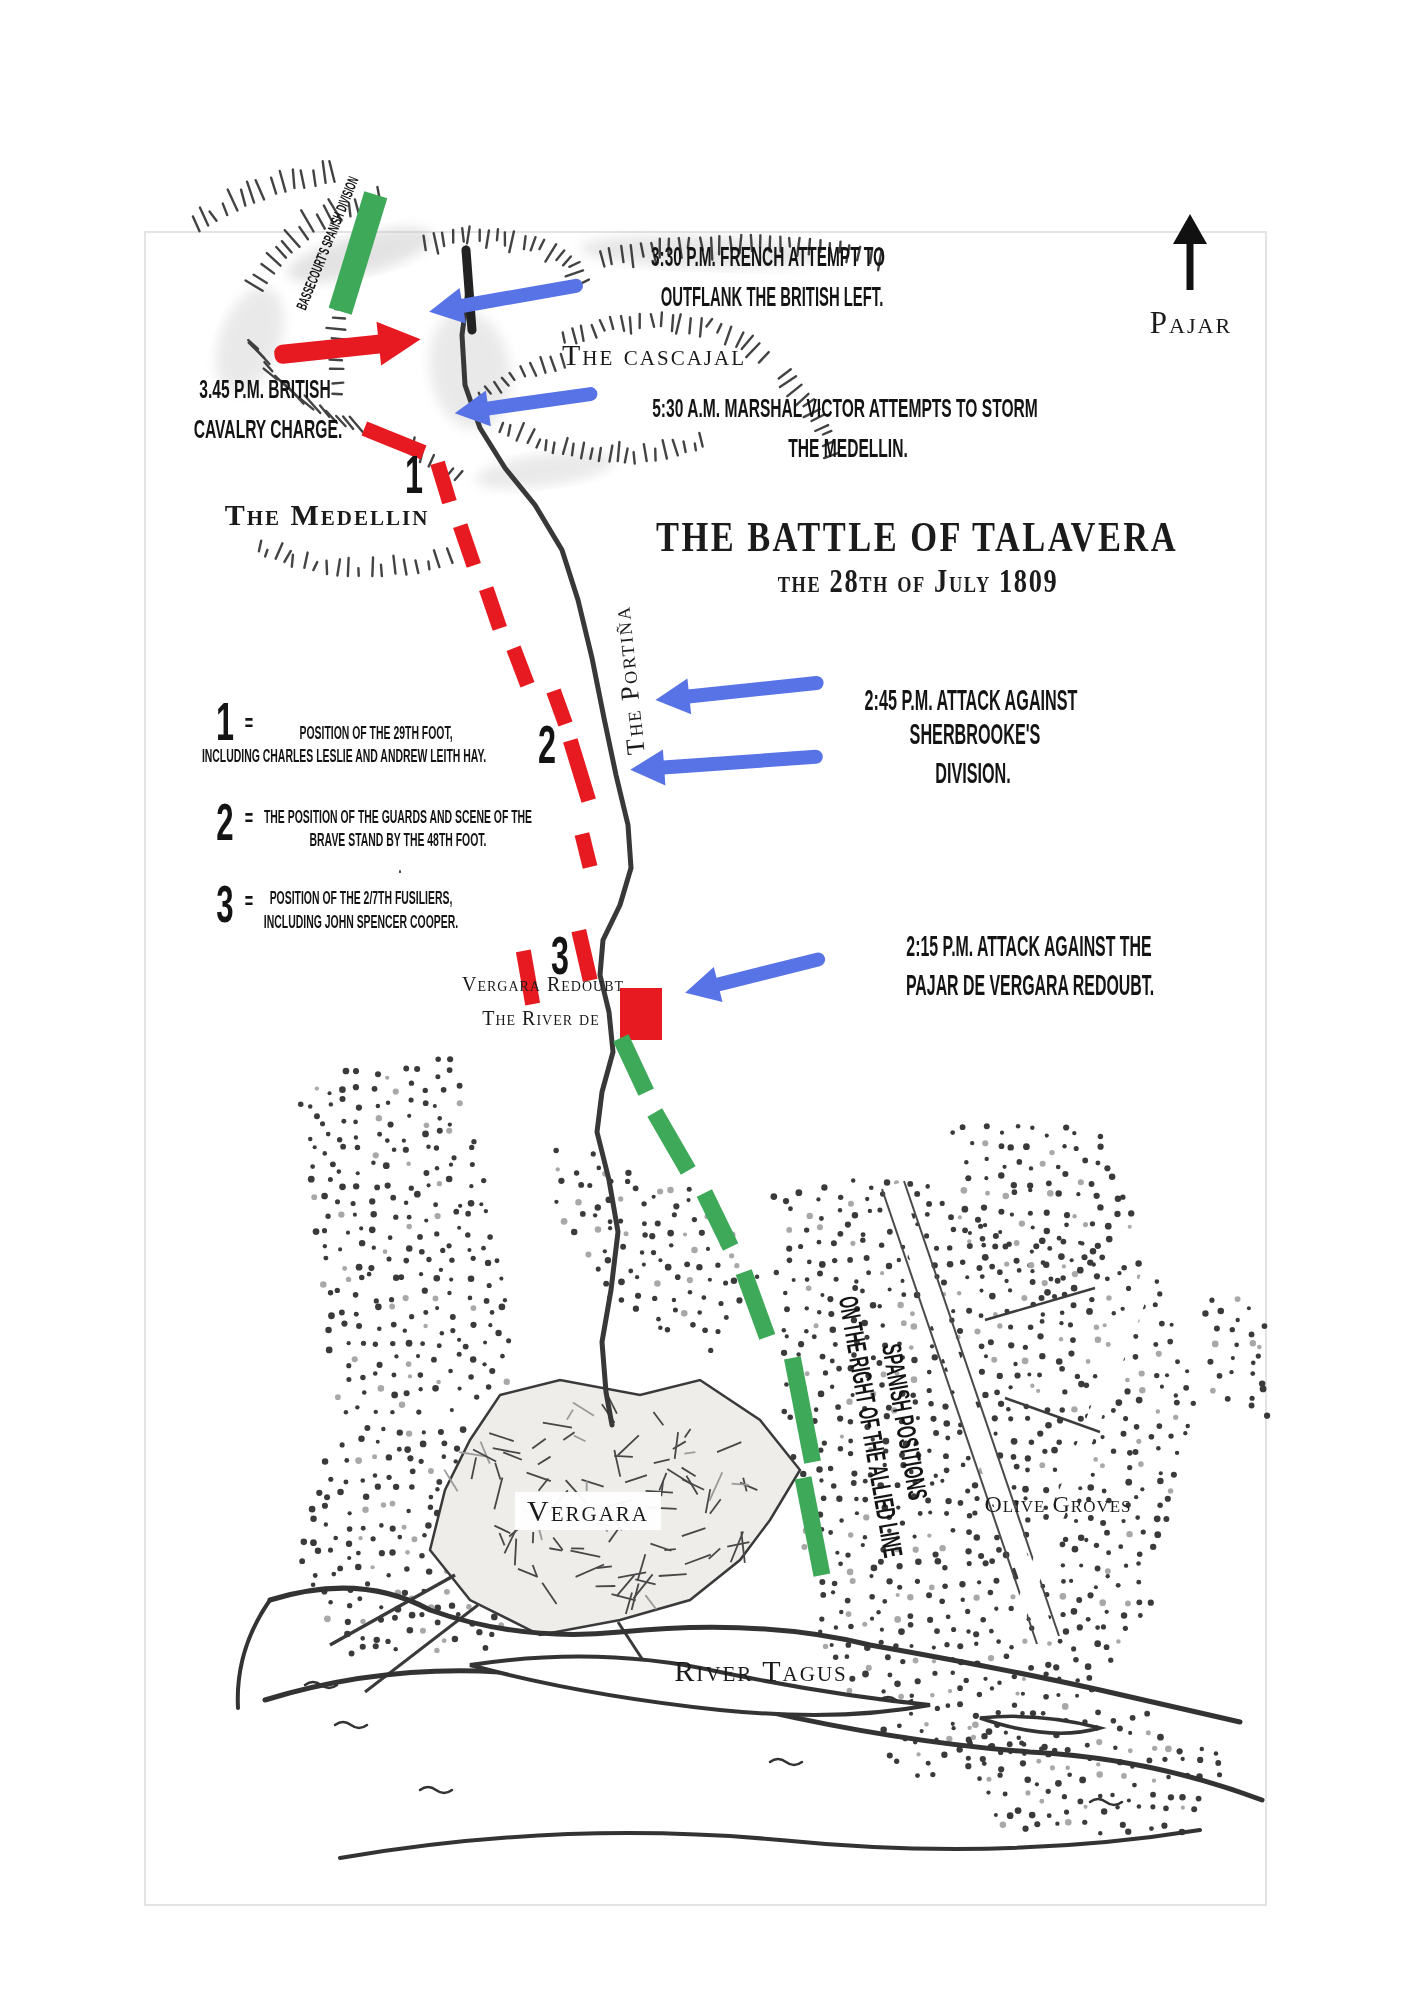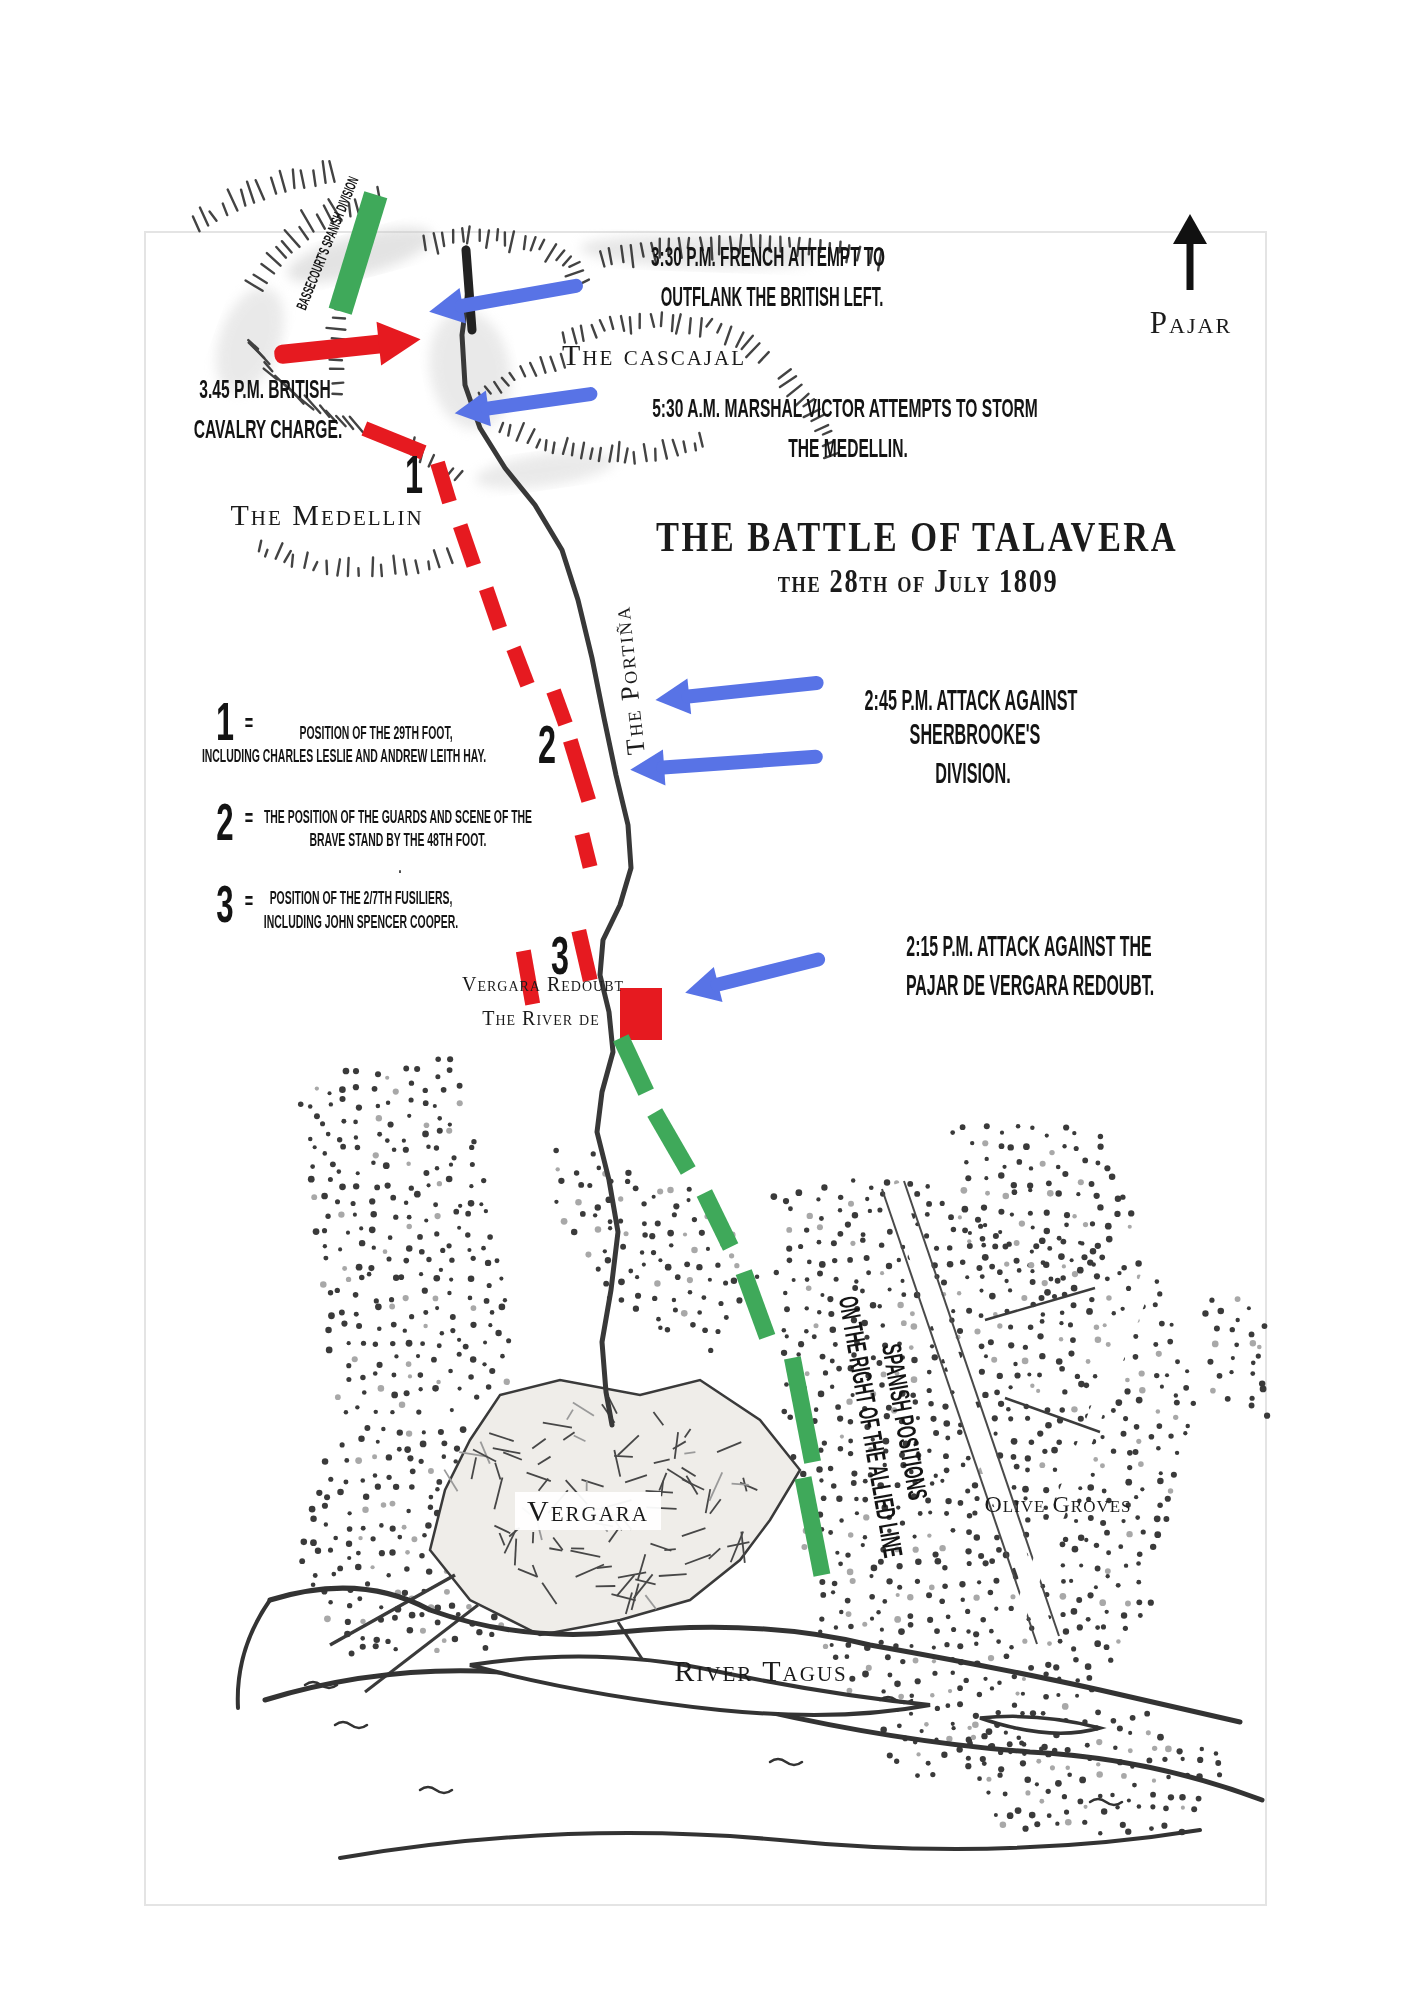--- a/index.html
+++ b/index.html
@@ -1976,21 +1976,21 @@
   <div class="cond" style="left:398px;top:840px;font-size:18px;--sx:.58;">BRAVE STAND BY THE 48TH FOOT.</div>
 
   <div class="cond" style="left:400px;top:867px;font-size:18px;--sx:.6;">.</div>
 
   <div class="cond" style="left:225px;top:904px;font-size:52px;--sx:.6;">3</div>
   <div class="cond" style="left:249px;top:901px;font-size:24px;--sx:.6;">=</div>
   <div class="cond" style="left:361px;top:898px;font-size:18px;--sx:.58;">POSITION OF THE 2/7TH FUSILIERS,</div>
   <div class="cond" style="left:361px;top:922px;font-size:18px;--sx:.58;">INCLUDING JOHN SPENCER COOPER.</div>
 
   <div class="serif" style="left:654px;top:355px;font-size:30px;text-align:center;">The cascajal</div>
-  <div class="serif" style="left:327px;top:515px;font-size:30px;">The Medellin</div>
+  <div class="serif" style="left:327px;top:515px;font-size:30px;font-weight:bold;">The Medellin</div>
   <div class="serif" style="left:629px;top:680px;font-size:26px;transform:translate(-50%,-50%) rotate(-96deg);">The Portiña</div>
   <div class="serif" style="left:541px;top:1018px;font-size:20px;letter-spacing:1px;">The River de</div>
   <div class="serif" style="left:543px;top:984px;font-size:20px;letter-spacing:1px;">Vergara Redoubt</div>
   <div class="serif" style="left:588px;top:1511px;font-size:30px;background:rgba(255,255,255,.95);padding:4px 12px;">Vergara</div>
   <div class="serif" style="left:761px;top:1671px;font-size:30px;">River Tagus</div>
   <div class="serif" style="left:1058px;top:1504px;font-size:24px;letter-spacing:1px;">Olive Groves</div>
 
 </div>
 
 </body></html>

